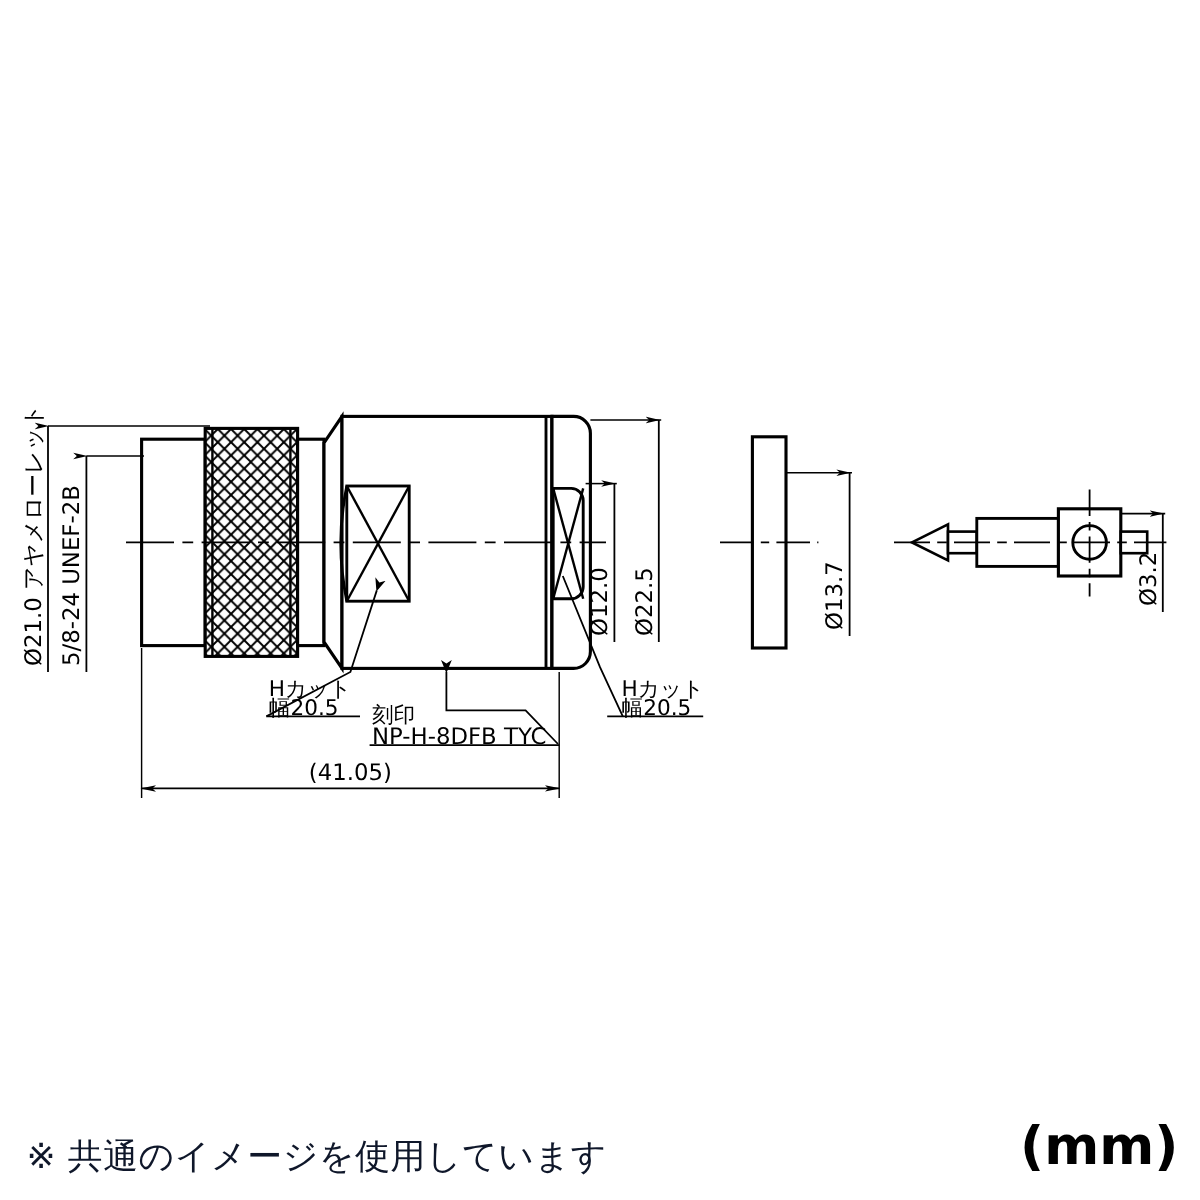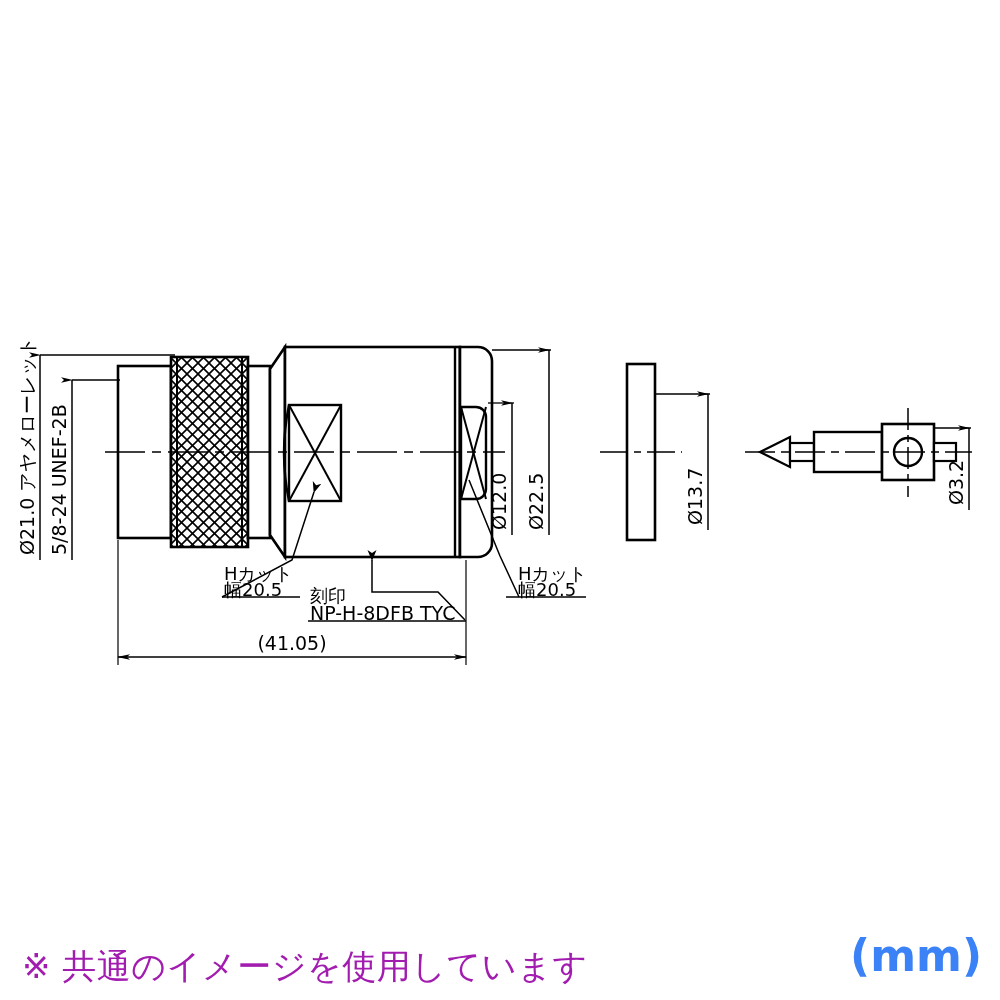--- a/index.html
+++ b/index.html
@@ -19,33 +19,33 @@
     left: 0; top: 0;
     width: 1000px;
     height: 1000px;
   }
   svg.cad { display: block; }
 
   .footnote {
     position: absolute;
     left: 22px;
     top: 944px;
-    font-size: 34px;
-    color: #a21caf;
+    font-size: 29px;
+    color: #0f172a;
     font-family: "DejaVu Sans", "Liberation Sans", sans-serif;
     letter-spacing: 0.5px;
     white-space: nowrap;
   }
   .unitlabel {
     position: absolute;
     right: 18px;
     top: 930px;
     font-size: 44px;
     font-weight: bold;
-    color: #3b82f6;
+    color: #000000;
     font-family: "DejaVu Sans", "Liberation Sans", sans-serif;
     white-space: nowrap;
   }
 </style>
 </head>
 <body>
 
 <div id="drawing-root">
 
   <svg class="cad" width="1000" height="1000" viewBox="0 0 1000 1000">

